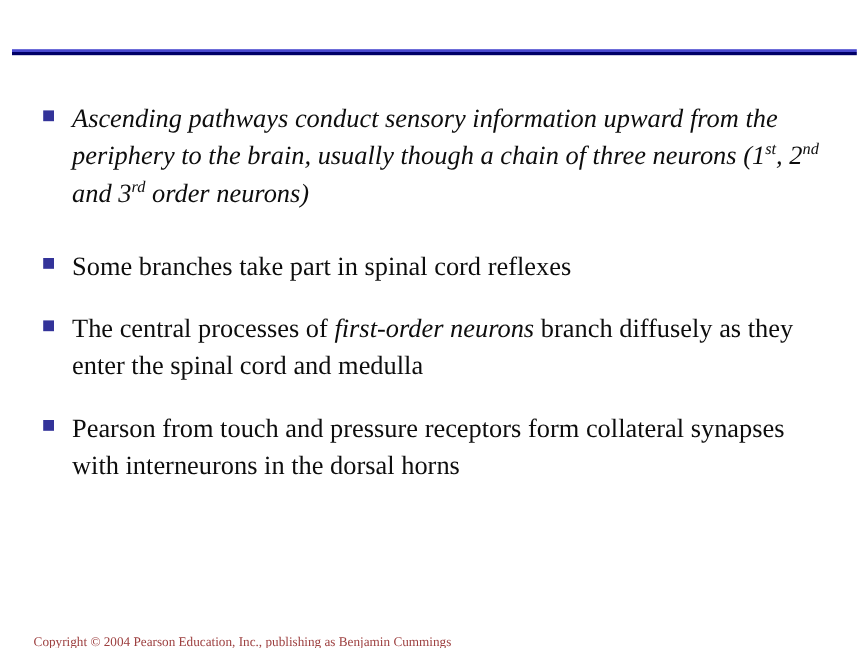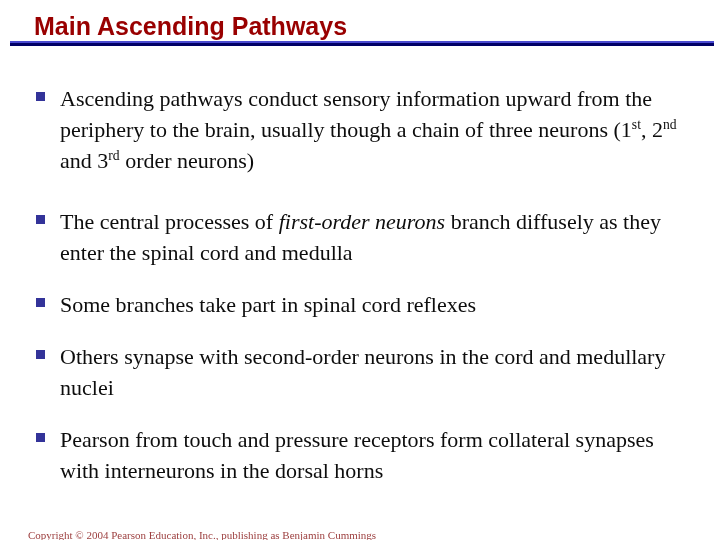--- a/index.html
+++ b/index.html
@@ -36,21 +36,21 @@
     list-style: none;
     font-size: 22px;
     line-height: 31px;
     color: var(--body-color, #0d0d0d);
   }
   .bullet-item {
     position: relative;
     padding-left: 24px;
     margin: 0 0 21px 0;
   }
-  .bullet-item:first-child { margin-bottom: 30px; }
+  .bullet-item:first-child { margin-bottom: 30px; font-style: italic; }
   .bullet-square {
     position: absolute;
     left: 0; top: 9px;
     width: 9px; height: 9px;
     background: var(--bullet-color, #333399);
   }
   .bullet-text sup {
     font-size: 0.62em;
     line-height: 0;
     vertical-align: super;
@@ -64,23 +64,21 @@
     font-size: 11px;
     line-height: 14px;
     color: var(--copyright-color, #9d4040);
     white-space: nowrap;
   }
 </style>
 </head>
 <body>
 
 <div class="slide" style="--bg: #ffffff; --title-color: #990000; --rule-top: #4a4ad0; --rule-bottom: #000066; --bullet-color: #333399; --body-color: #0d0d0d; --copyright-color: #9d4040;">
-  <div class="page-title">Main Ascending Pathways</div>
   <div class="title-rule"></div>
   <ul class="bullet-list">
       <li class="bullet-item"><span class="bullet-square"></span><span class="bullet-text"><span>Ascending pathways conduct sensory information upward from the periphery to the brain, usually though a chain of three neurons (1</span><sup>st</sup><span>, 2</span><sup>nd</sup><span> and 3</span><sup>rd</sup><span> order neurons)</span></span></li>
+      <li class="bullet-item"><span class="bullet-square"></span><span class="bullet-text"><span>Some branches take part in spinal cord reflexes</span></span></li>
       <li class="bullet-item"><span class="bullet-square"></span><span class="bullet-text"><span>The central processes of </span><i>first-order neurons</i><span> branch diffusely as they enter the spinal cord and medulla</span></span></li>
-      <li class="bullet-item"><span class="bullet-square"></span><span class="bullet-text"><span>Some branches take part in spinal cord reflexes</span></span></li>
-      <li class="bullet-item"><span class="bullet-square"></span><span class="bullet-text"><span>Others synapse with second-order neurons in the cord and medullary nuclei</span></span></li>
       <li class="bullet-item"><span class="bullet-square"></span><span class="bullet-text"><span>Pearson from touch and pressure receptors form collateral synapses with interneurons in the dorsal horns</span></span></li>
     </ul>
   <div class="copyright">Copyright © 2004 Pearson Education, Inc., publishing as Benjamin Cummings</div>
 </div>
 
 </body></html>

